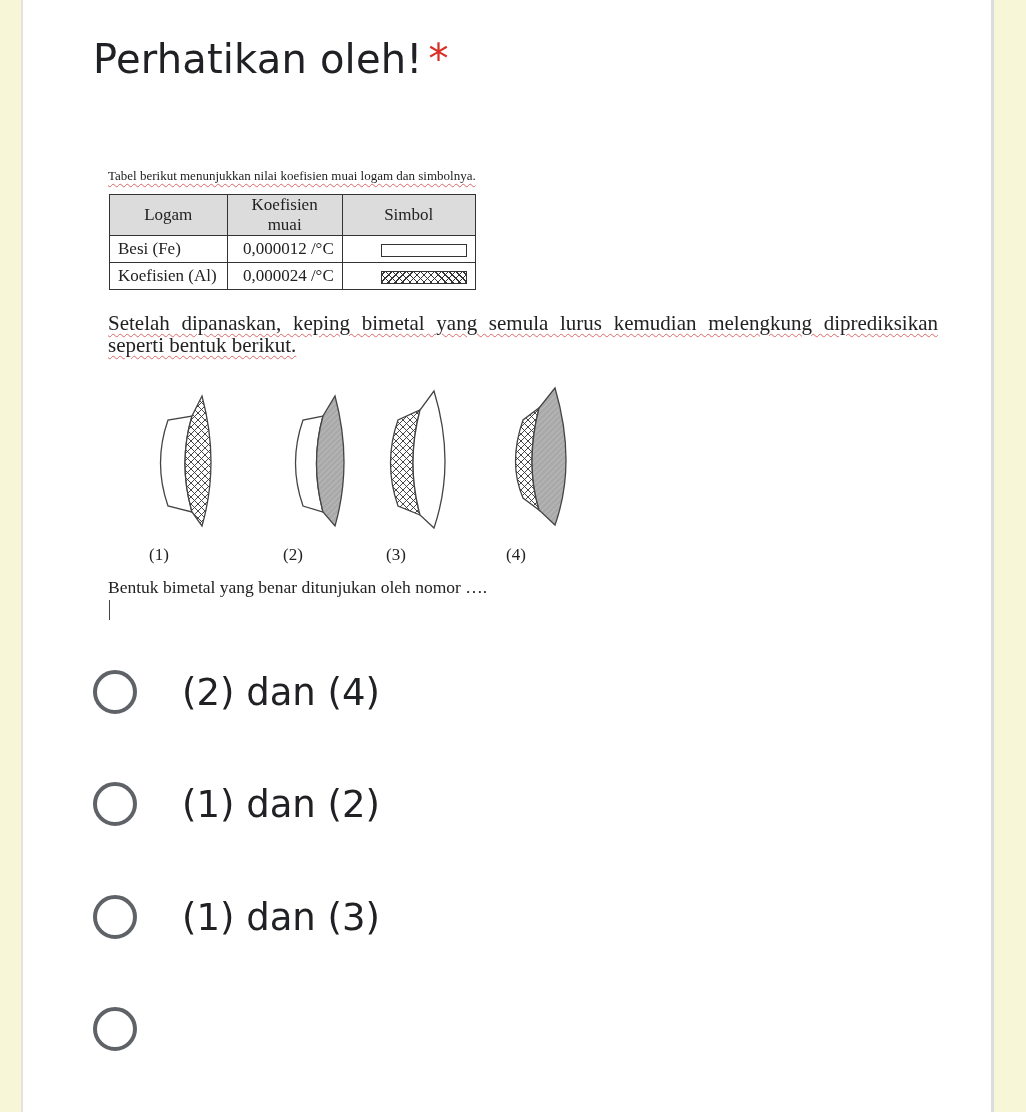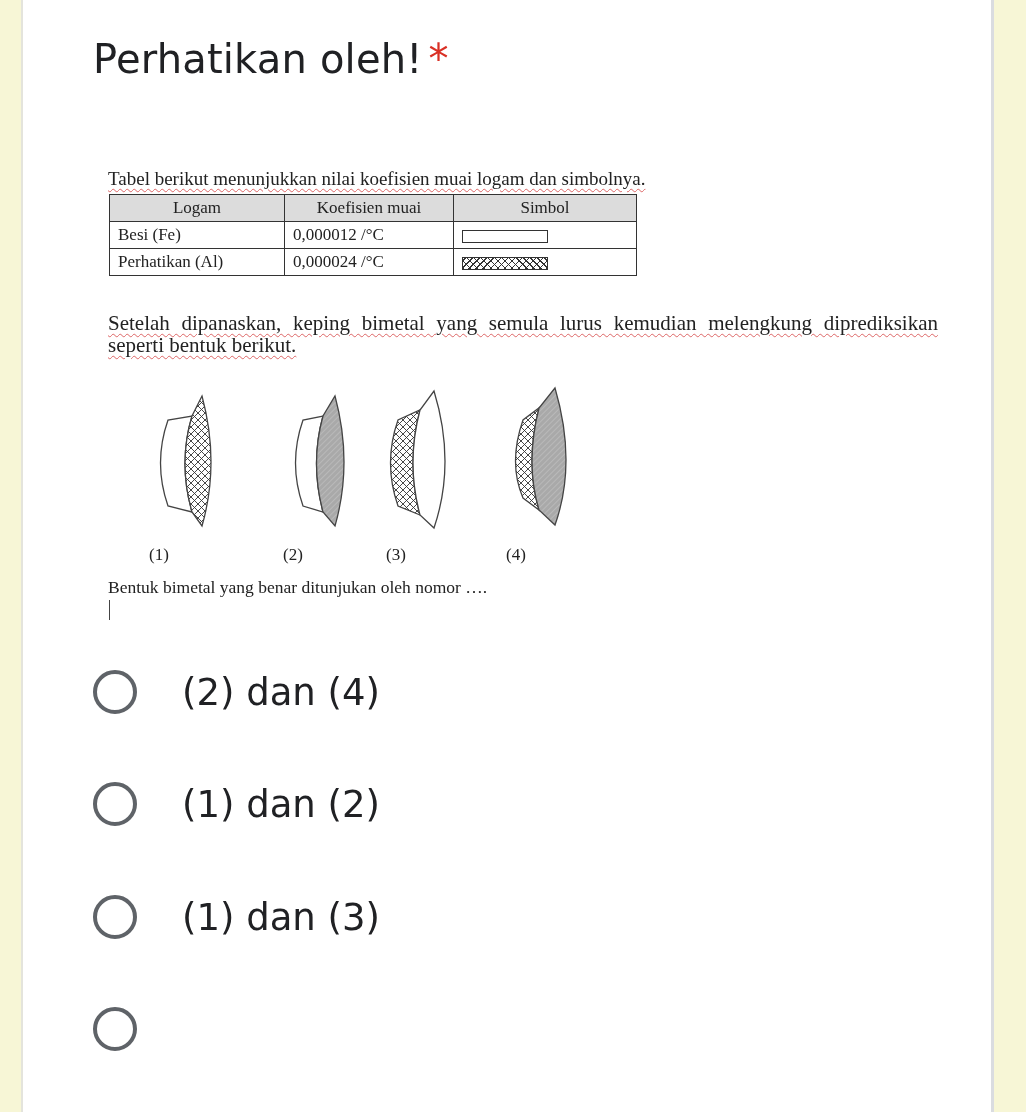--- a/index.html
+++ b/index.html
@@ -20,26 +20,26 @@
     }
     .title {
       position: absolute; left: 70px; top: 36px;
       font-size: 40px; color: #202124; letter-spacing: 0.2px;
       font-family: "DejaVu Sans", sans-serif;
     }
     .title .req { color: #d93025; margin-left: 6px; }
 
     .doc { position: absolute; left: 85px; top: 168px; font-family: "Liberation Serif", serif; color: #222; }
     .squig { text-decoration: underline wavy #d66; text-decoration-thickness: 1px; text-underline-offset: 3px; }
-    .line { font-size: 19px; white-space: nowrap; }
+    .line { font-size: 13px; white-space: nowrap; }
 
     table.metals { position: absolute; left: 1px; top: 26px; border-collapse: collapse; font-size: 17px; }
     table.metals th, table.metals td { border: 1.5px solid #333; height: 26px; padding: 0 8px; font-weight: normal; }
     table.metals th { background: #dcdcdc; text-align: center; }
-    table.metals td.c { text-align: left; }
+    table.metals td.c { text-align: right; }
     .sym { display: inline-block; width: 84px; height: 11px; border: 1.5px solid #333; vertical-align: middle; }
     .sym.white { background: #fff; }
     .sym.gray { background: repeating-linear-gradient(135deg, #999 0 2px, #bbb 2px 4px); }
     .sym.mesh { background:
         repeating-linear-gradient(45deg, #333 0 1px, transparent 1px 5px),
         repeating-linear-gradient(-45deg, #333 0 1px, #fff 1px 5px); }
 
     .para { position: absolute; left: 0; top: 144px; width: 830px; font-size: 21px; line-height: 22px; text-align: justify; }
     .figs { position: absolute; left: 20px; top: 210px; width: 480px; height: 180px; }
     .figlabel { position: absolute; top: 167px; font-size: 17px; }
@@ -68,21 +68,21 @@
         <th style="width:158px">Logam</th>
         <th style="width:152px">Koefisien muai</th>
         <th style="width:166px">Simbol</th>
       </tr>
       <tr>
         <td>Besi (Fe)</td>
         <td class="c">0,000012 /°C</td>
         <td class="c"><span class="sym white"></span></td>
       </tr>
       <tr>
-        <td>Perhatikan (Al)</td>
+        <td>Koefisien (Al)</td>
         <td class="c">0,000024 /°C</td>
         <td class="c"><span class="sym mesh"></span></td>
       </tr>
     </tbody>
       </table>
 
     <div class="para squig">Setelah dipanaskan, keping bimetal yang semula lurus kemudian melengkung diprediksikan seperti bentuk berikut.</div>
 
     <div class="figs">
       <svg width="480" height="165" viewBox="0 0 480 165">

